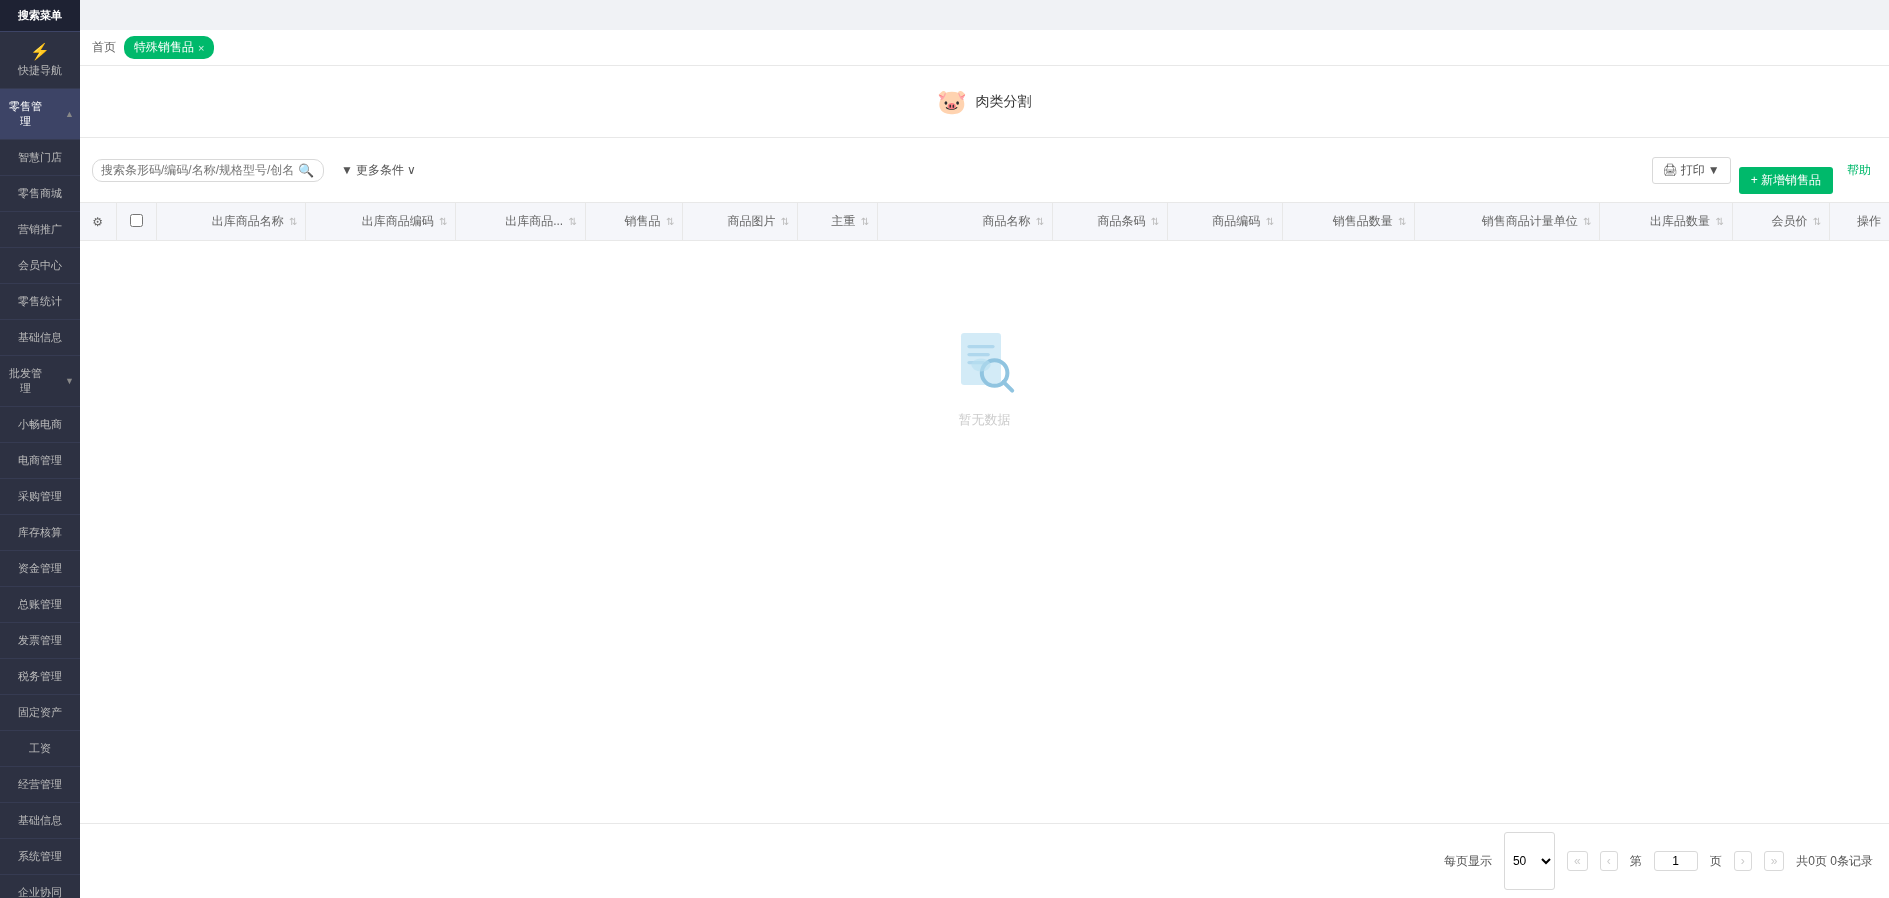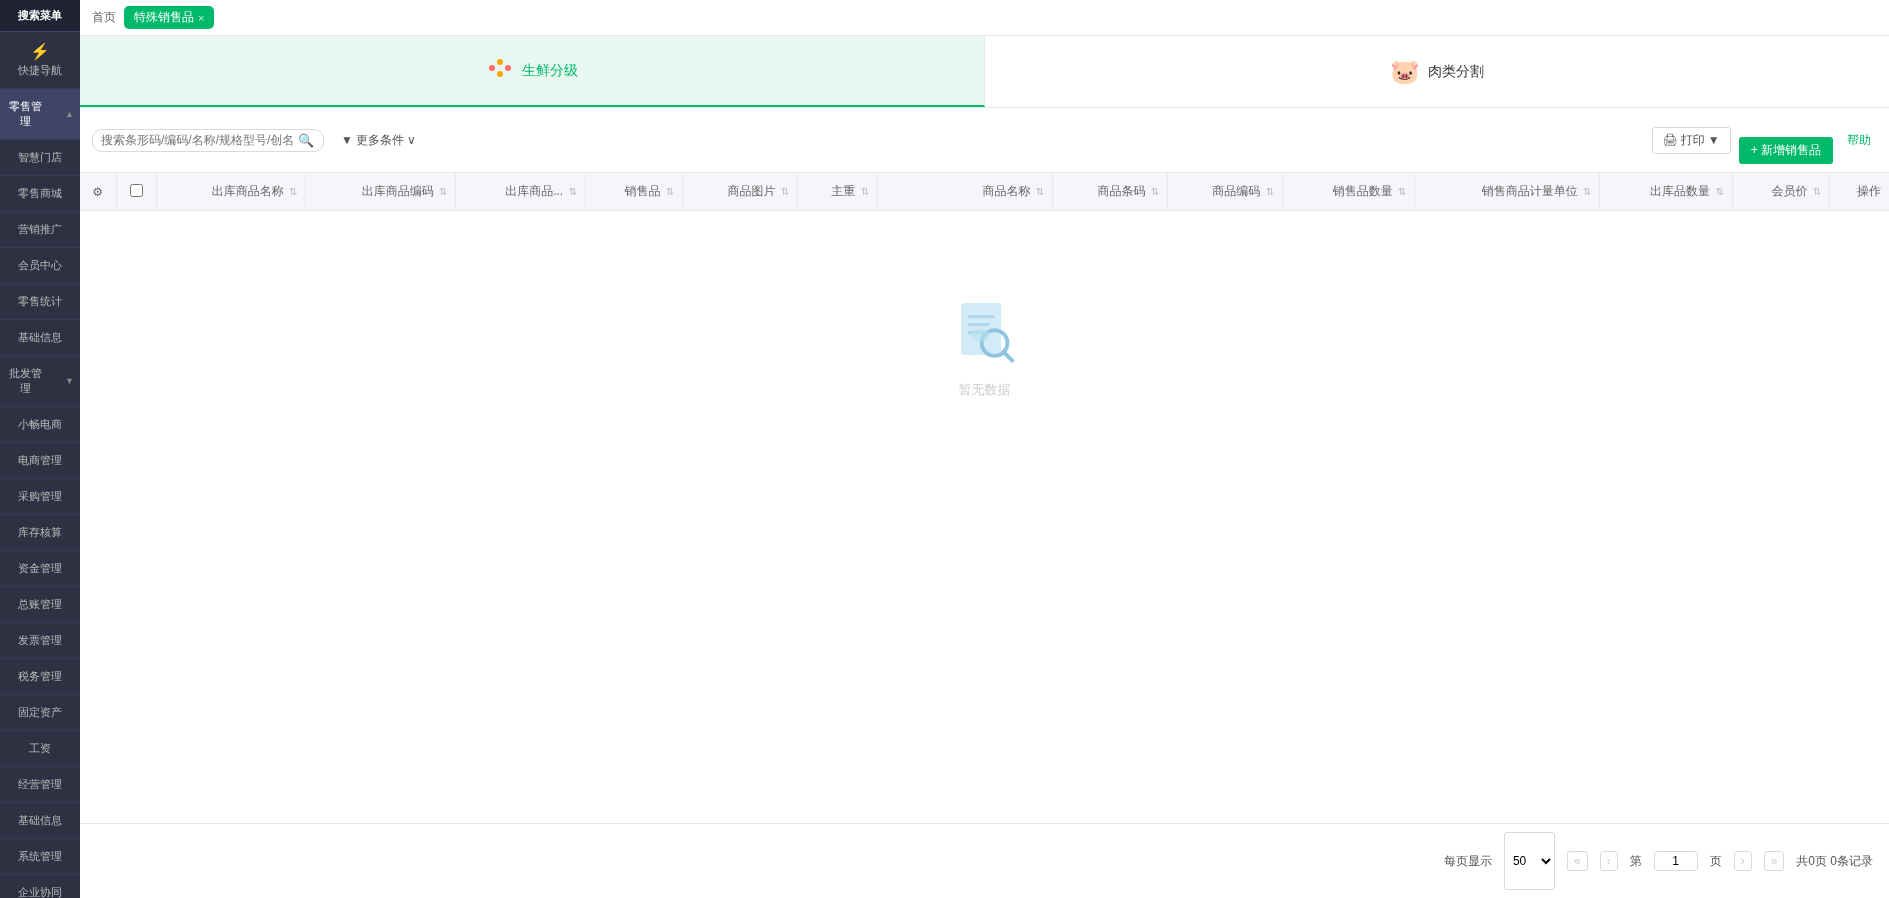--- a/index.html
+++ b/index.html
@@ -62,30 +62,31 @@
 
     
     .topbar {
       background: #fff;
       border-bottom: 1px solid #e8e8e8;
       display: flex;
       align-items: center;
       padding: 0 12px;
       height: 36px;
       gap: 8px;
+      margin-top: 30px;
     }
     .topbar-home {
       color: #666;
       font-size: 12px;
       cursor: pointer;
     }
     .topbar-tab {
       background: #00b96b;
       color: #fff;
-      border-radius: 5px;
+      border-radius: 10px;
       padding: 3px 10px;
       font-size: 12px;
       display: flex;
       align-items: center;
       gap: 4px;
       cursor: pointer;
     }
     .topbar-tab .close-x {
       font-size: 11px;
       cursor: pointer;
@@ -397,32 +398,20 @@
     <span class="topbar-home">首页</span>
     <div class="topbar-tab">
       <span>特殊销售品</span>
       <span class="close-x">×</span>
     </div>
   </div>
 
   <div class="content">
 
     <div class="category-tabs">
-      <div class="cat-tab active">
-        <span class="cat-icon">
-          
-          <svg width="28" height="28" viewBox="0 0 28 28">
-            <circle cx="6" cy="14" r="3" fill="#ff6b6b"></circle>
-            <circle cx="14" cy="8" r="3" fill="#ffa500"></circle>
-            <circle cx="22" cy="14" r="3" fill="#ff6b6b"></circle>
-            <circle cx="14" cy="20" r="3" fill="#ffa500"></circle>
-          </svg>
-        </span>
-        <span class="cat-label">生鲜分级</span>
-      </div>
       <div class="cat-tab">
         <span class="cat-icon">🐷</span>
         <span class="cat-label">肉类分割</span>
       </div>
     </div>
 
     <div class="toolbar">
       <div class="search-box">
         <input type="text" placeholder="搜索条形码/编码/名称/规格型号/创名" style="">
         <span class="search-icon-btn">🔍</span>

